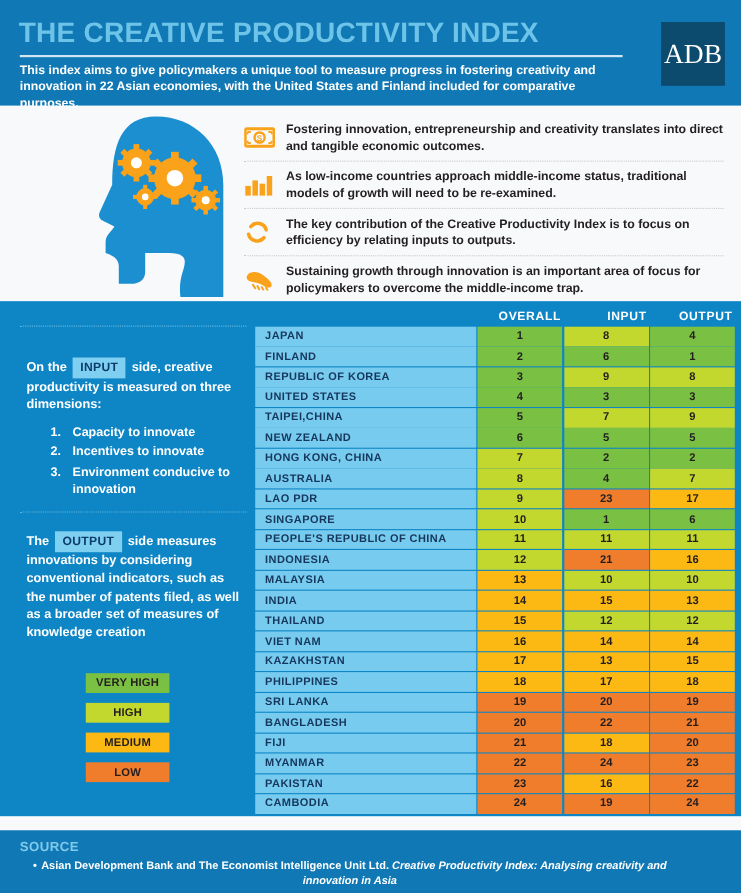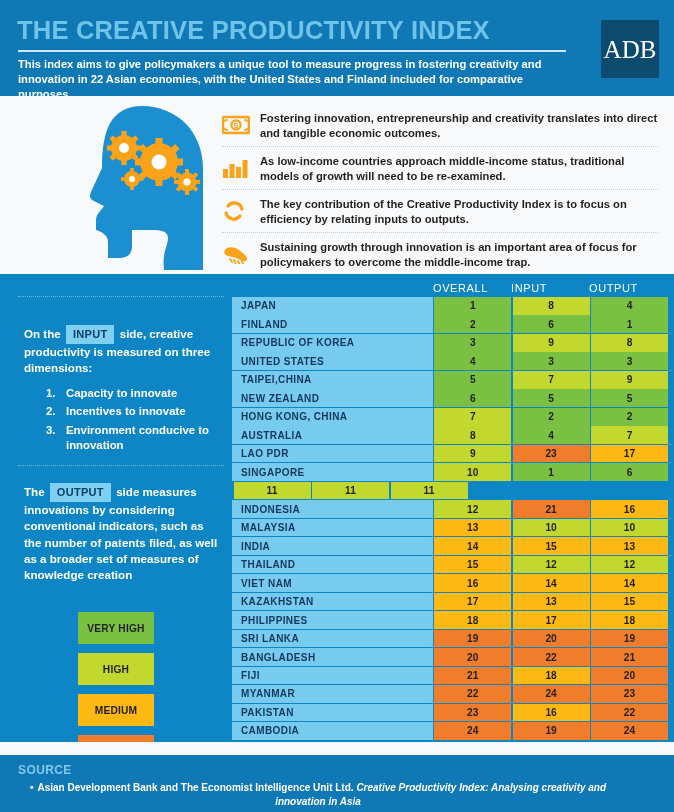--- a/index.html
+++ b/index.html
@@ -82,32 +82,32 @@
   .dim-list{margin:9px 0 0 0;padding:0 0 0 22px;list-style:none;}
   .dim-list li{
     font-size:11.4px;line-height:15.5px;font-weight:bold;color:#ffffff;
     margin-bottom:3px;position:relative;padding-left:20px;
   }
   .dim-list li .num{position:absolute;left:0;top:0;}
 
   
   .legend{position:absolute;left:78px;top:612px;width:140px;}
   .legend-item{
-    width:76px;height:32px;margin-bottom:9px;
+    width:76px;height:18px;margin-bottom:9px;
     display:flex;align-items:center;justify-content:center;
     font-size:10.2px;font-weight:bold;color:#231f20;letter-spacing:.2px;
   }
 
   
   .table-wrap{position:absolute;left:232px;top:279px;width:436px;}
   .thead{display:flex;height:18px;align-items:center;}
   .thead .th-name{width:201px;}
   .thead .th-col{
-    width:77px;margin-left:1px;text-align:left;
-    font-size:11px;font-weight:normal;color:#ffffff;letter-spacing:.6px;
+    width:77px;margin-left:1px;text-align:right;
+    font-size:11px;font-weight:bold;color:#ffffff;letter-spacing:.6px;
   }
   .thead .th-col.first{margin-left:0;}
   .trow{display:flex;height:17.6px;margin-bottom:.9px;}
   .tcell-name{
     width:201px;background:#76cbef;color:#16365c;
     font-size:10px;font-weight:bold;letter-spacing:.4px;
     display:flex;align-items:center;padding-left:9px;
     box-sizing:border-box;
   }
   .tcell-v{
@@ -361,20 +361,21 @@
         <div class="tcell-v c-low">23</div>
         <div class="tcell-v c-med">17</div>
       </div>
       <div class="trow">
         <div class="tcell-name">SINGAPORE</div>
         <div class="tcell-v c-high">10</div>
         <div class="tcell-v c-vhigh">1</div>
         <div class="tcell-v c-vhigh">6</div>
       </div>
       <div class="trow">
+        <div class="tcell-name">PEOPLE'S REPUBLIC OF CHINA</div>
         <div class="tcell-v c-high">11</div>
         <div class="tcell-v c-high">11</div>
         <div class="tcell-v c-high">11</div>
       </div>
       <div class="trow">
         <div class="tcell-name">INDONESIA</div>
         <div class="tcell-v c-high">12</div>
         <div class="tcell-v c-low">21</div>
         <div class="tcell-v c-med">16</div>
       </div>

